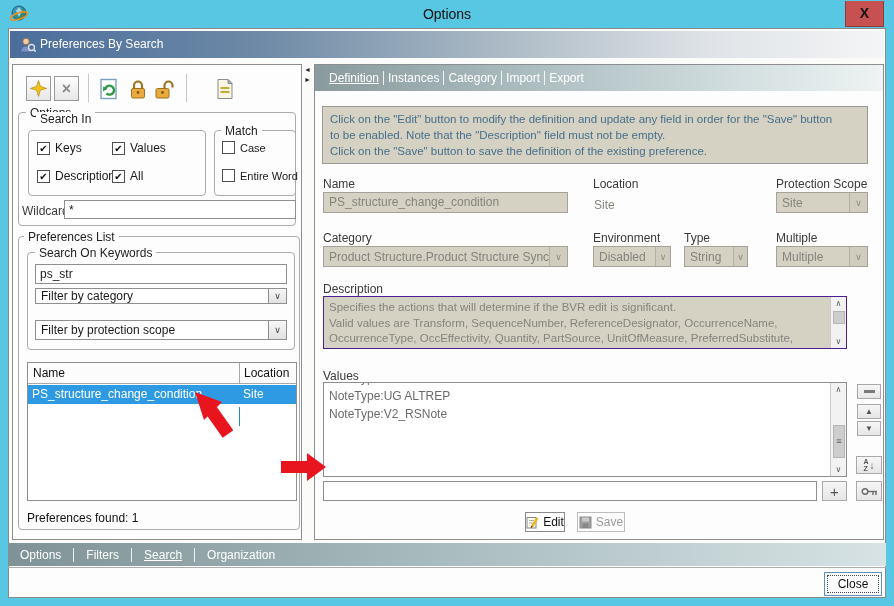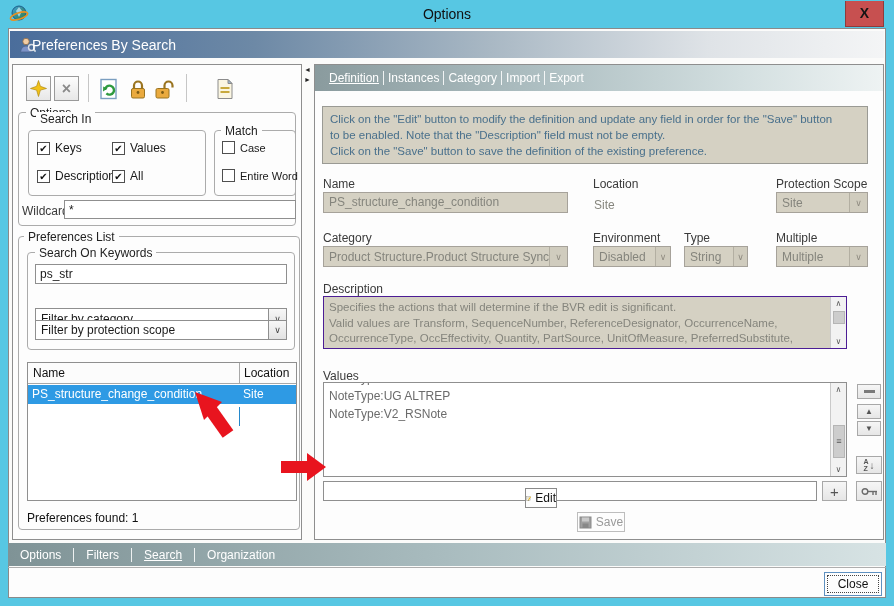--- a/index.html
+++ b/index.html
@@ -12,21 +12,21 @@
   #titlebar { left:0; top:0; width:894px; height:28px; }
   #title { left:0; top:6px; width:894px; text-align:center; font-size:14px; color:#101010; }
   #btn-close-title { left:845px; top:1px; width:39px; height:26px; background:#c75050; border:1px solid #8f3b3b; border-top:none; color:#151515; font-weight:bold; font-size:14px; text-align:center; line-height:25px; cursor:default; }
 
   
   #dlg { left:8px; top:28px; width:878px; height:570px; background:#fbfbfa; border:1px solid #8a8a8a; }
 
   
   #hdr { left:10px; top:31px; width:874px; height:27px;
          background:linear-gradient(to right,#4a6d9b 0%,#6d89a6 28%,#a9b8c4 55%,#dfe3e7 80%,#f4f5f6 100%); }
-  #hdr-title { left:32px; top:37px; color:#ffffff; font-size:14px; }
+  #hdr-title { left:40px; top:37px; color:#ffffff; font-size:12px; }
 
   .panelbox { border:1px solid #8e8e8e; background:#fdfdfd; }
 
   
   .tbtn { width:25px; height:25px; border:1px solid #9a9a9a; background:linear-gradient(#fdfdfd,#e7e7e7);
           display:flex; align-items:center; justify-content:center; }
   .tico { width:22px; height:22px; display:flex; align-items:center; justify-content:center; }
   .tsep { width:1px; height:28px; background:#c6c6c6; }
 
   
@@ -213,21 +213,21 @@
   <input class="abs tinput" style="left: 64px; top: 200px; width: 232px; height: 19px;" value="*">
 
   <div class="abs group" style="left:18px;top:236px;width:282px;height:294px"></div>
   <div class="abs glabel" style="left:24px;top:230px">Preferences List</div>
 
   <div class="abs group" style="left:27px;top:252px;width:268px;height:98px"></div>
   <div class="abs glabel" style="left:35px;top:246px">Search On Keywords</div>
 
   <input class="abs tinput" style="left: 35px; top: 264px; width: 252px; height: 20px;" value="ps_str">
 
-  <div class="abs dd" style="left:35px;top:308px;width:252px;height:21px">
+  <div class="abs dd" style="left:35px;top:288px;width:252px;height:16px">
     <span class="ddtext">Filter by category</span>
     <span class="ddarrow">∨</span>
   </div>
   <div class="abs dd" style="left:35px;top:320px;width:252px;height:20px">
     <span class="ddtext">Filter by protection scope</span>
     <span class="ddarrow">∨</span>
   </div>
 
   <div class="abs" id="ptable">
     <div id="pt-head">
@@ -355,21 +355,21 @@
   </div>
   <div class="abs sqbtn" style="left:856px;top:481px;width:26px;height:20px">
     <svg width="17" height="11" viewBox="0 0 17 11">
       <circle cx="4" cy="5.5" r="2.8" fill="none" stroke="#6b6b6b" stroke-width="1.4"></circle>
       <line x1="7" y1="5.5" x2="16" y2="5.5" stroke="#6b6b6b" stroke-width="1.4"></line>
       <line x1="12" y1="5.5" x2="12" y2="9" stroke="#6b6b6b" stroke-width="1.4"></line>
       <line x1="15" y1="5.5" x2="15" y2="9" stroke="#6b6b6b" stroke-width="1.4"></line>
     </svg>
   </div>
 
-  <div class="abs pushbtn" style="left:525px;top:488px;width:32px;height:20px">
+  <div class="abs pushbtn" style="left:525px;top:512px;width:40px;height:20px">
     <svg width="13" height="13" viewBox="0 0 13 13">
       <rect x="1" y="1.5" width="9" height="10.5" fill="#fffbe8" stroke="#8a8a8a"></rect>
       <line x1="3" y1="4.5" x2="8" y2="4.5" stroke="#b0b0b0"></line>
       <line x1="3" y1="7" x2="8" y2="7" stroke="#b0b0b0"></line>
       <line x1="11.5" y1="2" x2="6" y2="10.5" stroke="#e8b820" stroke-width="2.4"></line>
       <polygon points="5.2,9.6 6.8,10.8 4.5,12.5" fill="#5a4a10"></polygon>
     </svg>
     <span>Edit</span>
   </div>
   <div class="abs pushbtn disabled" style="left:577px;top:512px;width:48px;height:20px">

